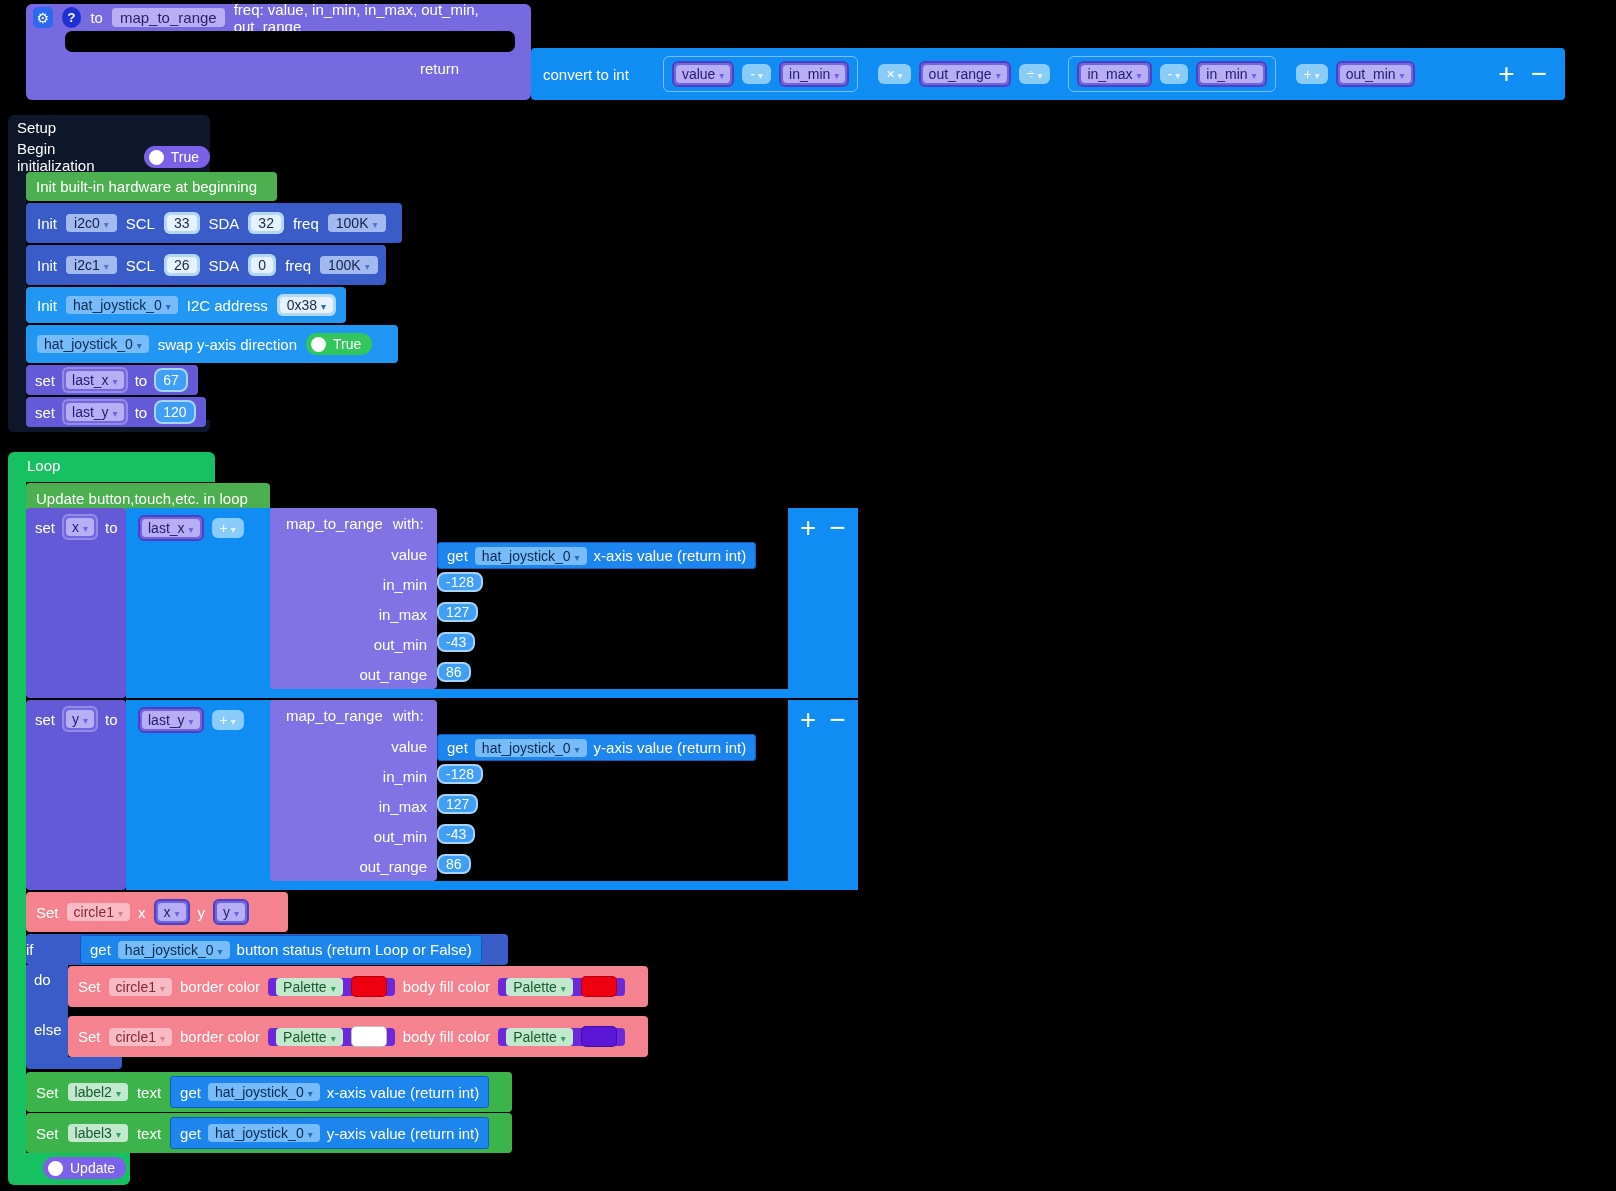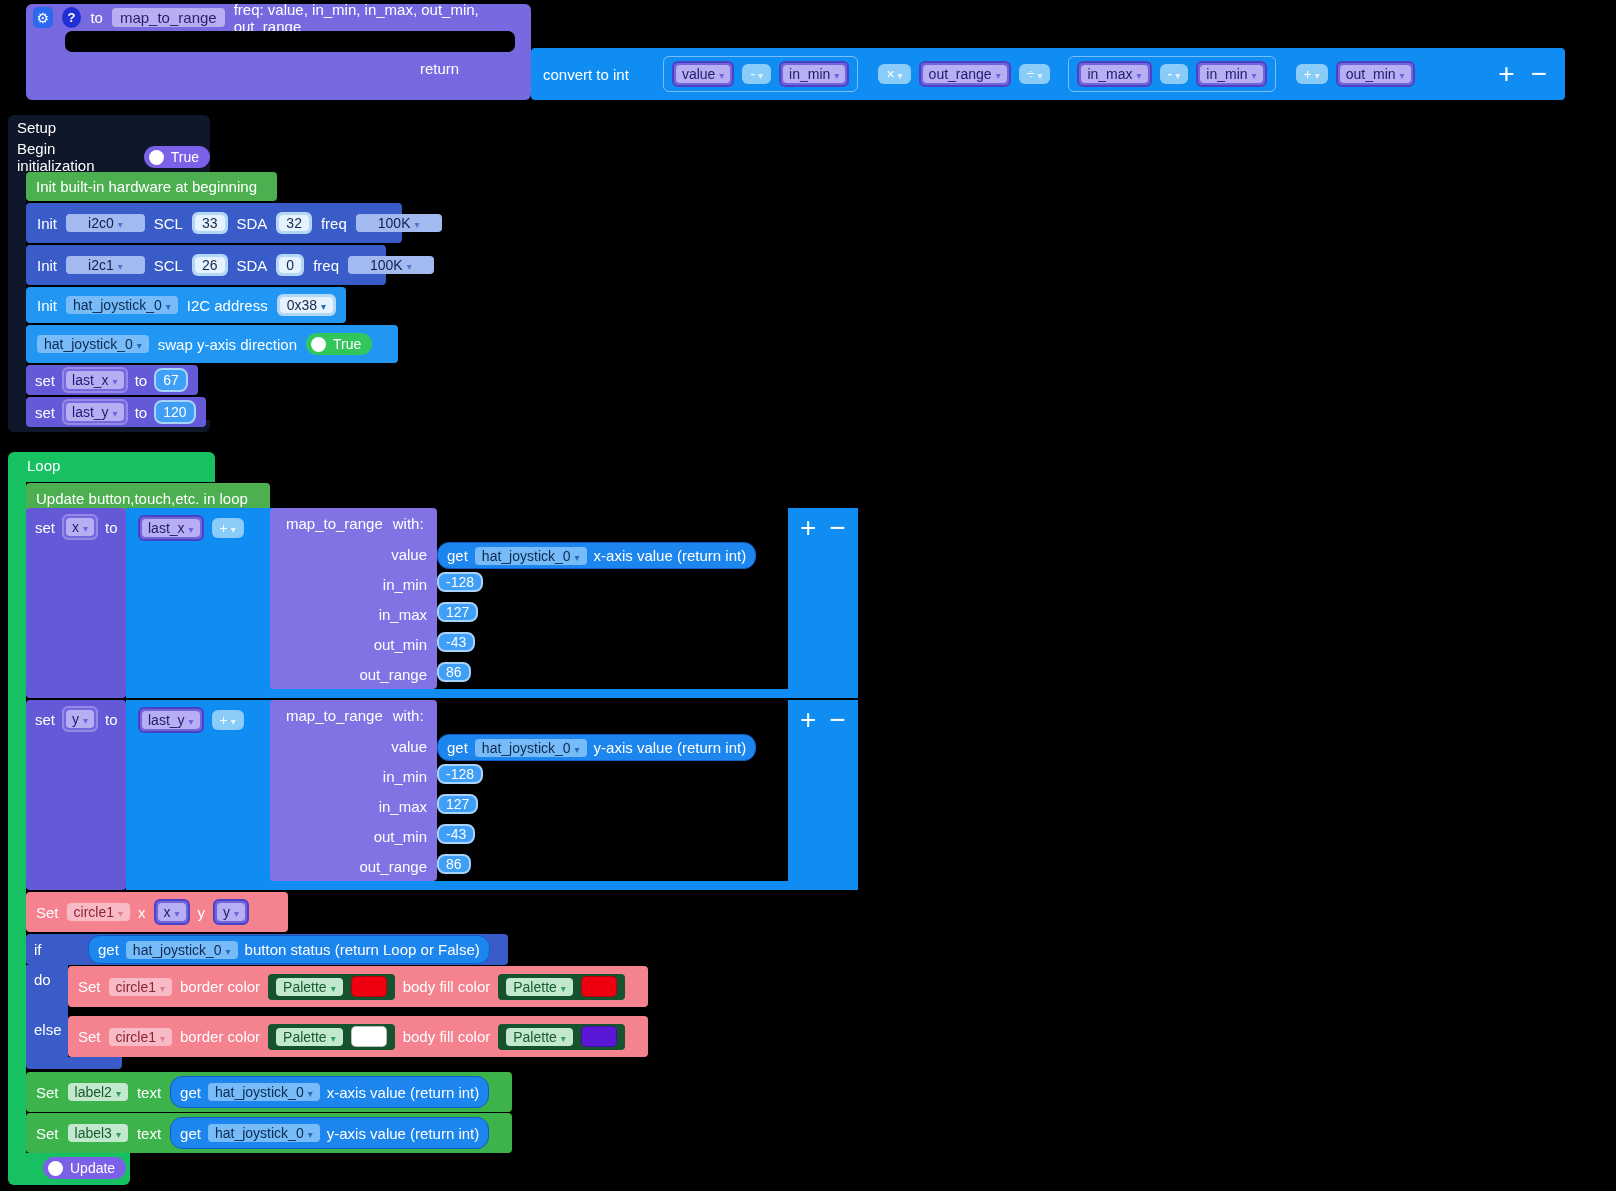--- a/index.html
+++ b/index.html
@@ -32,29 +32,29 @@
   .dd::after{content:"▾";font-size:10px;color:#7165dc;}
   .ddw::after{content:"▾";font-size:10px;color:rgba(255,255,255,.75);}
   .ddg::after{content:"▾";font-size:10px;color:#2fa35a;}
   .ddp::after{content:"▾";font-size:10px;color:#d9808f;}
   .ddb::after{content:"▾";font-size:10px;color:#2a6db6;}
   .ddr::after{content:"▾";font-size:10px;color:#5874c9;}
   .opchip{display:inline-flex;align-items:center;gap:3px;background:#8accf8;color:#fff;border-radius:6px;padding:2px 8px;font-size:14px;}
   .numchip{display:inline-flex;align-items:center;background:#3f9ef5;border:2px solid #a8d3fa;border-radius:8px;color:#fff;padding:0 7px;font-size:14px;min-height:20px;}
   .fieldchip{display:inline-flex;background:#b2d7f7;border-radius:6px;padding:3px;}
   .fieldchip .fi{background:#e6f2fd;color:#16294d;border-radius:4px;padding:0 7px;font-size:14px;display:inline-flex;align-items:center;gap:4px;}
-  .pill-royal{background:#a3baf1;color:#121f4a;border-radius:4px;padding:1px 22px;font-size:14px;display:inline-flex;align-items:center;gap:4px;}
+  .pill-royal{background:#a3baf1;color:#121f4a;border-radius:4px;padding:1px 8px;font-size:14px;display:inline-flex;align-items:center;gap:4px;}
   .pill-blue{background:#77bcf8;color:#0c2a52;border-radius:4px;padding:1px 7px;font-size:14px;display:inline-flex;align-items:center;gap:4px;}
   .pill-pink{background:#f8bac5;color:#8c2433;border-radius:4px;padding:1px 7px;font-size:14px;display:inline-flex;align-items:center;gap:4px;}
   .pill-green{background:#c2e9cd;color:#175a2d;border-radius:4px;padding:1px 7px;font-size:14px;display:inline-flex;align-items:center;gap:4px;}
   .tog{display:inline-flex;align-items:center;gap:7px;border-radius:13px;padding:3px 11px 3px 5px;color:#fff;font-size:14px;}
   .tog .knob{width:15px;height:15px;border-radius:50%;background:#fff;}
   .togp{background:#7b60e8;} .togg{background:#33c65c;}
-  .get-block{display:inline-flex;align-items:center;gap:7px;background:#1d86ee;border:1px solid #0e5ec2;border-radius:12px;padding:0 9px;color:#fff;}
-  .pal{display:inline-flex;align-items:center;gap:8px;background:#14532d;border-radius:4px;padding:0 8px;height:26px;}
+  .get-block{display:inline-flex;align-items:center;gap:7px;background:#1d86ee;border:1px solid #0e5ec2;border-radius:3px;padding:0 9px;color:#fff;}
+  .pal{display:inline-flex;align-items:center;gap:8px;background:#6d28d9;border-radius:4px;padding:0 8px;height:18px;}
   .swatch{width:34px;height:19px;border-radius:5px;border:1px solid rgba(0,0,0,.25);display:inline-block;}
   .expr-group{display:inline-flex;align-items:center;gap:8px;border:1px solid rgba(190,225,255,.6);border-radius:6px;padding:4px 8px;}
   .muts{display:flex;gap:16px;font-size:28px;font-weight:300;color:#fff;line-height:1;}
   .map-head{height:31px;display:flex;align-items:center;gap:10px;padding-left:16px;}
   .map-row{height:30px;display:flex;align-items:center;justify-content:flex-end;padding-right:10px;}
 </style>
 </head>
 <body>
 
 <div class="canvas">
@@ -415,21 +415,21 @@
     <span>y</span>
     <span class="varchip">
         <span class="vp">
           <span>y</span>
           <span class="dd"></span>
         </span>
       </span>
   </div>
 
   <div class="abs royal r4 flex" style="left:26px;top:934px;width:482px;height:31px;gap:0">
-    <span style="padding-left:8px;width:54px">if</span>
+    <span style="width:54px">if</span>
     <span class="get-block" style="height:27px">
       <span>get</span>
       <span class="pill-blue">
           <span>hat_joystick_0</span>
           <span class="ddb"></span>
         </span>
       <span>button status (return Loop or False)</span>
     </span>
   </div>
   <div class="abs royal" style="left:26px;top:965px;width:42px;height:92px">

